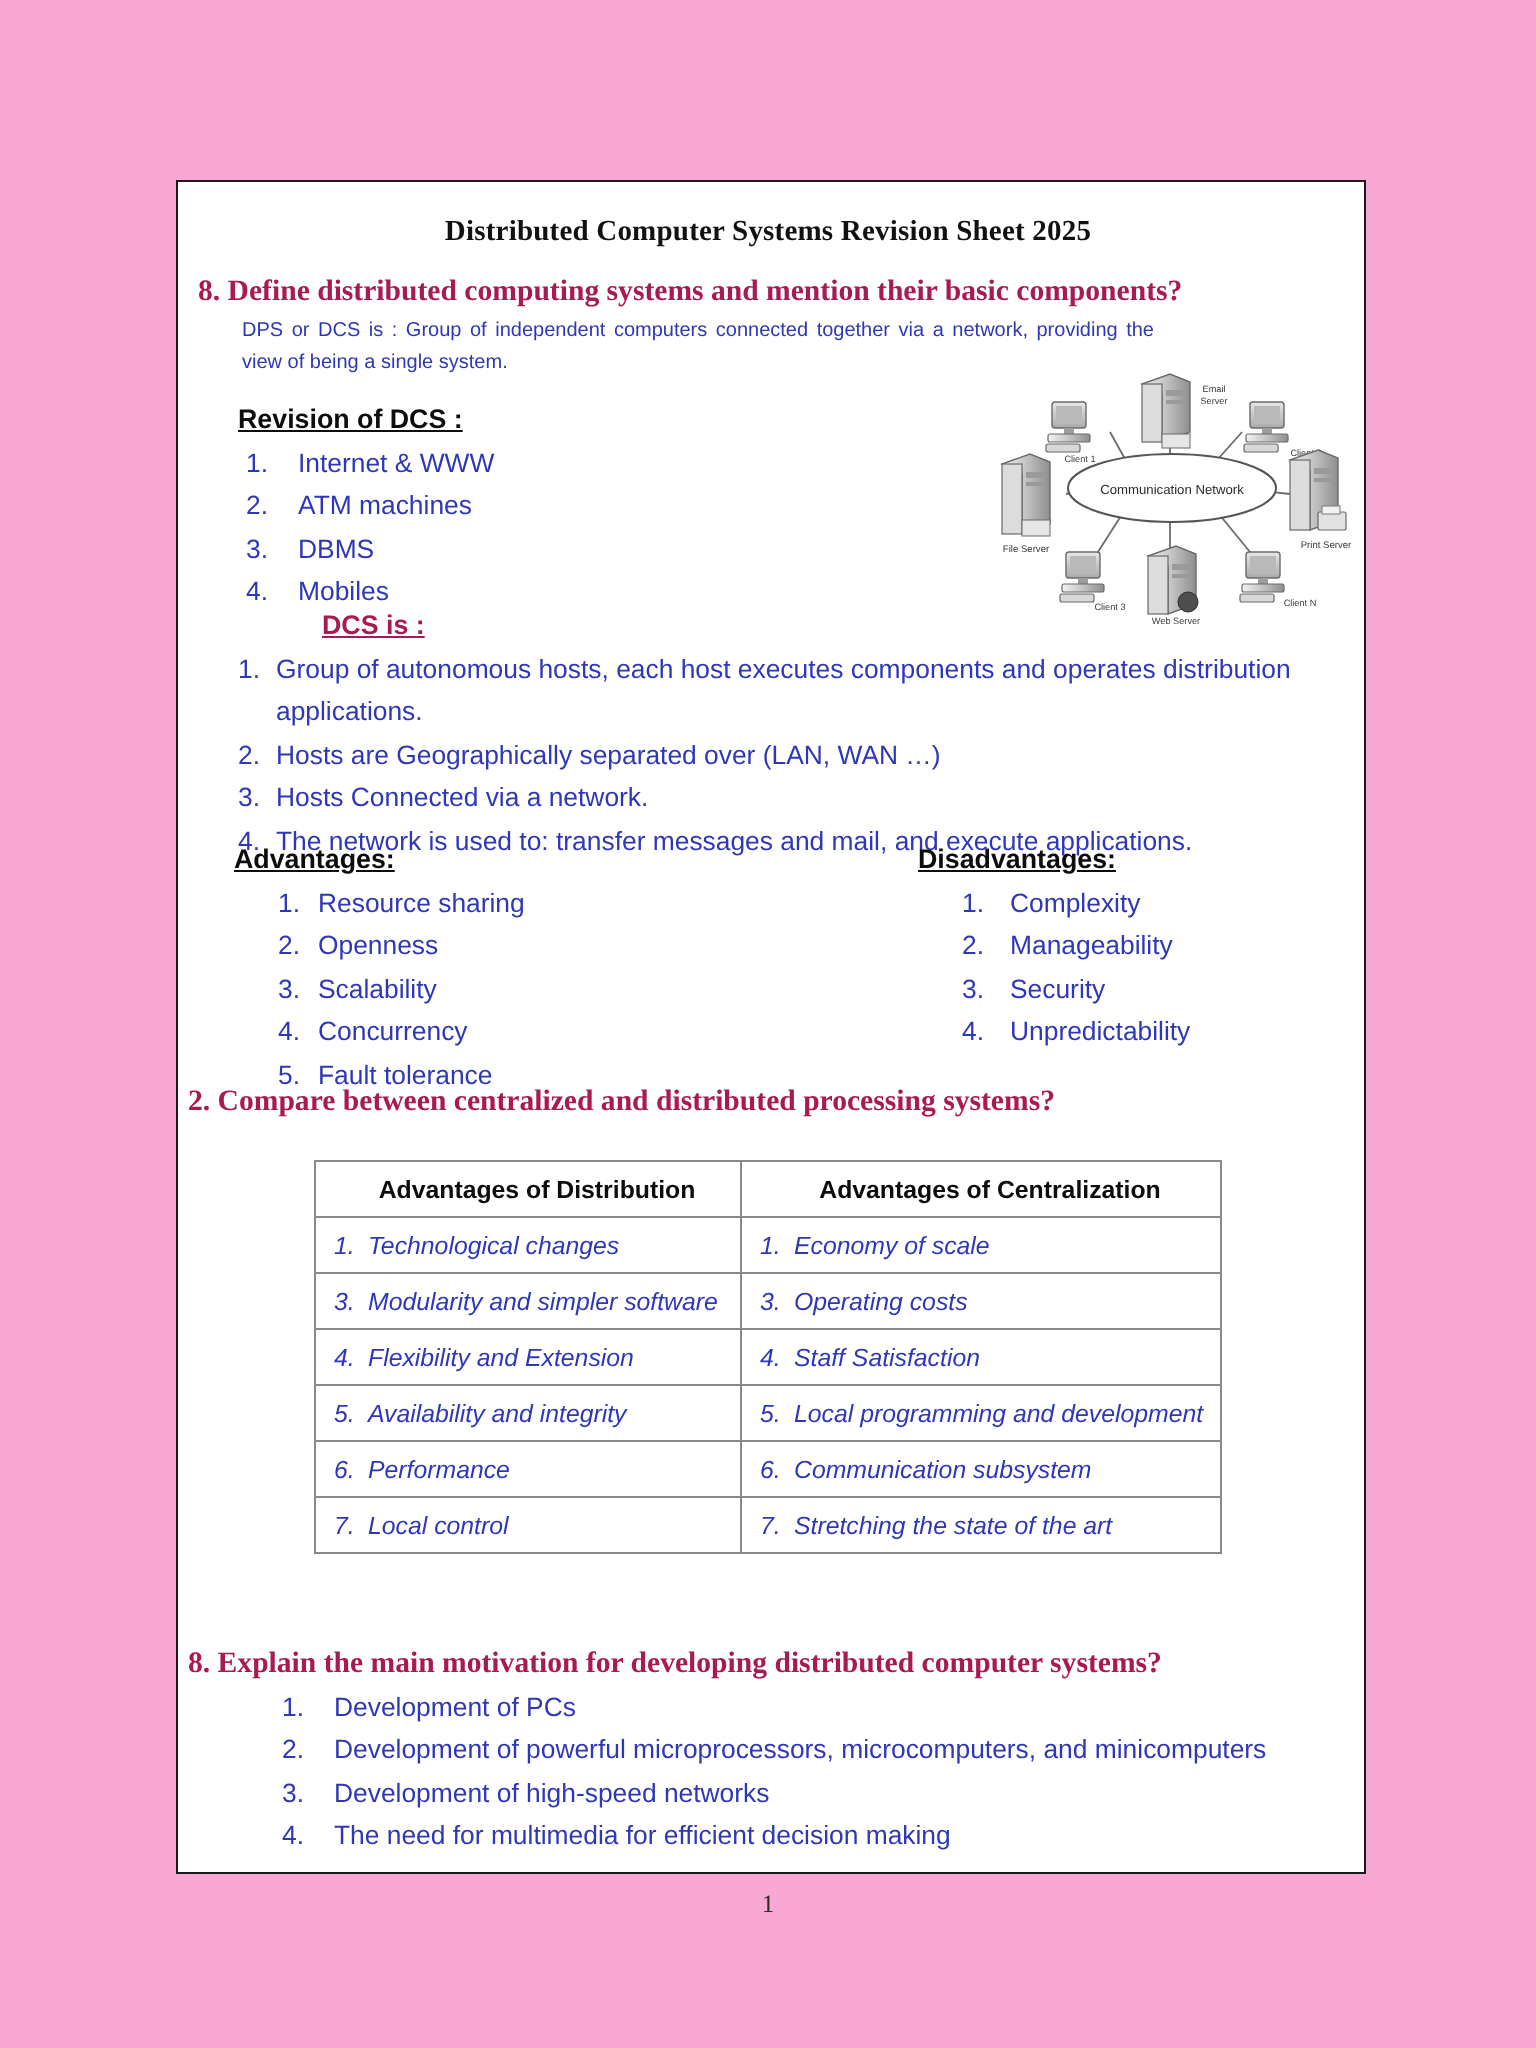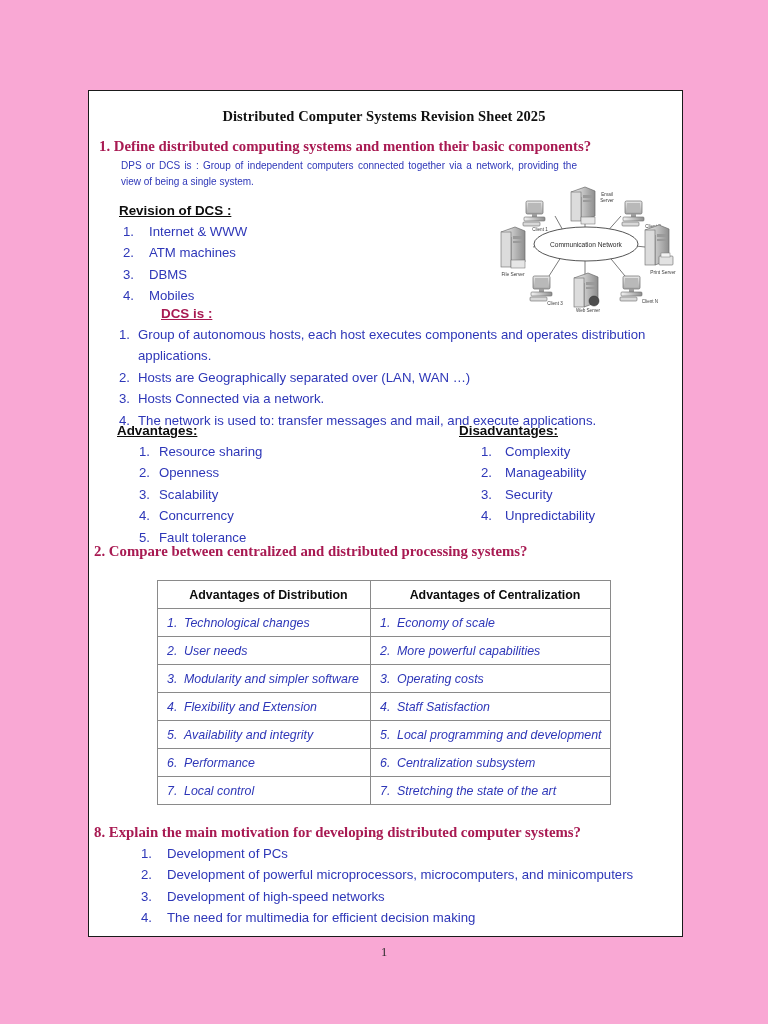--- a/index.html
+++ b/index.html
@@ -192,21 +192,21 @@
 </head>
 <body>
 
 <div class="page">
 
   <div class="doc-border">
     <div class="doc-inner">
 
       <div class="doc-title">Distributed Computer Systems Revision Sheet 2025</div>
 
-      <div class="q-heading sec-1-head">1. Define distributed computing systems and mention their basic components?</div>
+      <div class="q-heading sec-1-head">8. Define distributed computing systems and mention their basic components?</div>
 
       <div class="intro-para sec-intro">DPS or DCS is : Group of independent computers connected together via a network, providing the view of being a single system.</div>
 
       <div class="examples-block">
         <span class="subhead-black">Revision of DCS :</span>
         <ul class="ol-plain examples-list">
           <li>
               <span class="num">1.</span>
               <span class="txt">Internet &amp; WWW</span>
             </li>
@@ -412,38 +412,34 @@
               <th>Advantages of Distribution</th>
               <th>Advantages of Centralization</th>
             </tr>
           </thead>
           <tbody>
             <tr>
               <td><span class="n">1.</span><span>Technological changes</span></td>
               <td><span class="n">1.</span><span>Economy of scale</span></td>
             </tr>
             <tr>
-              <td><span class="n">2.</span><span>User needs</span></td>
-              <td><span class="n">2.</span><span>More powerful capabilities</span></td>
-            </tr>
-            <tr>
               <td><span class="n">3.</span><span>Modularity and simpler software</span></td>
               <td><span class="n">3.</span><span>Operating costs</span></td>
             </tr>
             <tr>
               <td><span class="n">4.</span><span>Flexibility and Extension</span></td>
               <td><span class="n">4.</span><span>Staff  Satisfaction</span></td>
             </tr>
             <tr>
               <td><span class="n">5.</span><span>Availability and integrity</span></td>
               <td><span class="n">5.</span><span>Local programming and development</span></td>
             </tr>
             <tr>
               <td><span class="n">6.</span><span>Performance</span></td>
-              <td><span class="n">6.</span><span>Centralization subsystem</span></td>
+              <td><span class="n">6.</span><span>Communication subsystem</span></td>
             </tr>
             <tr>
               <td><span class="n">7.</span><span>Local control</span></td>
               <td><span class="n">7.</span><span>Stretching the state of the art</span></td>
             </tr>
           </tbody>
         </table>
       </div>
 
       <div class="q-heading sec-3-head">8. Explain the main motivation for developing distributed computer systems?</div>

